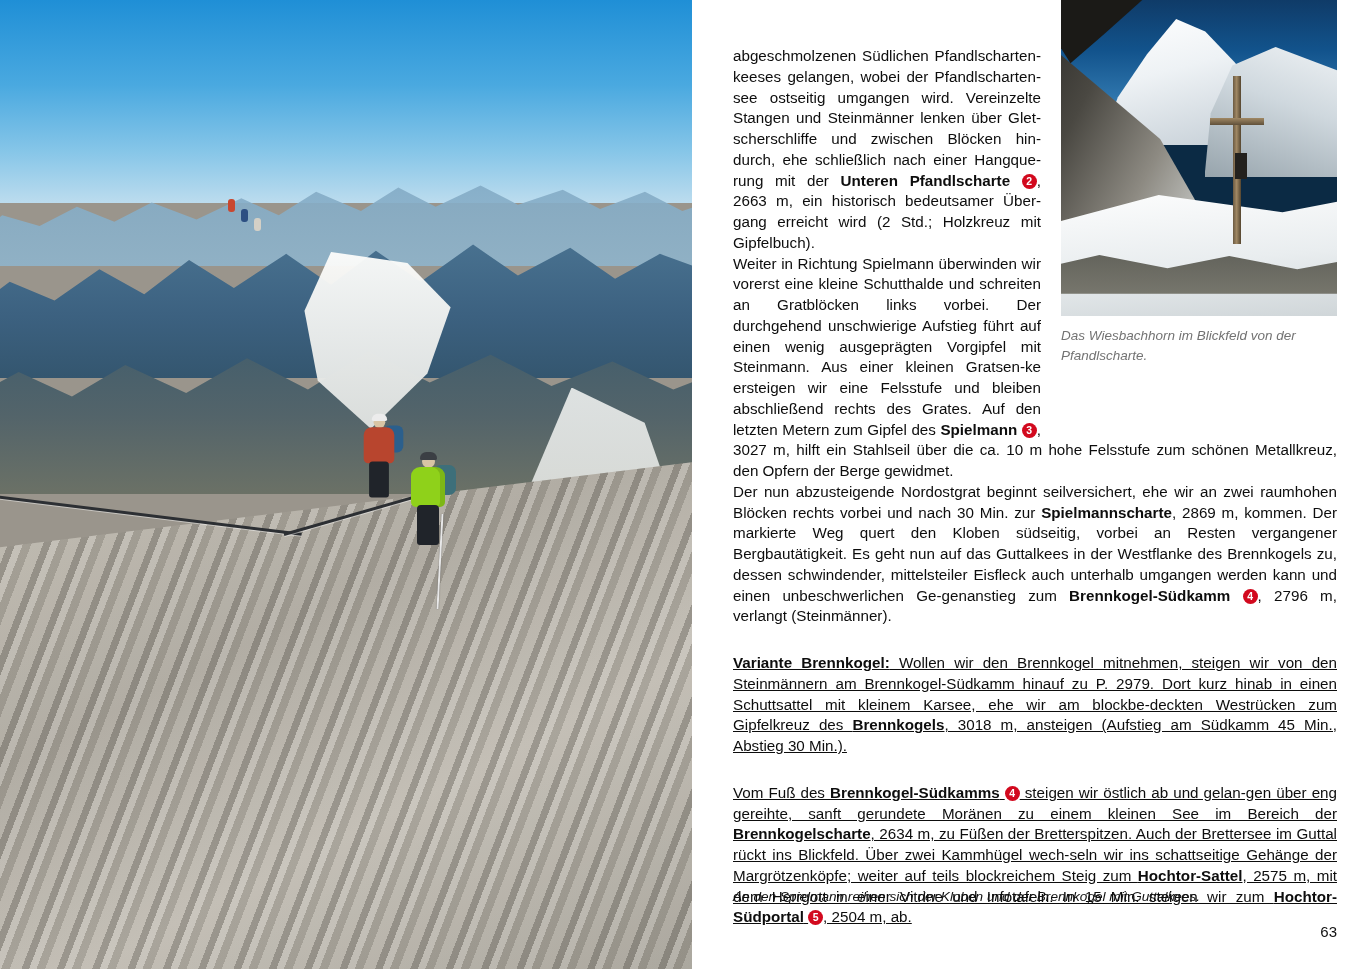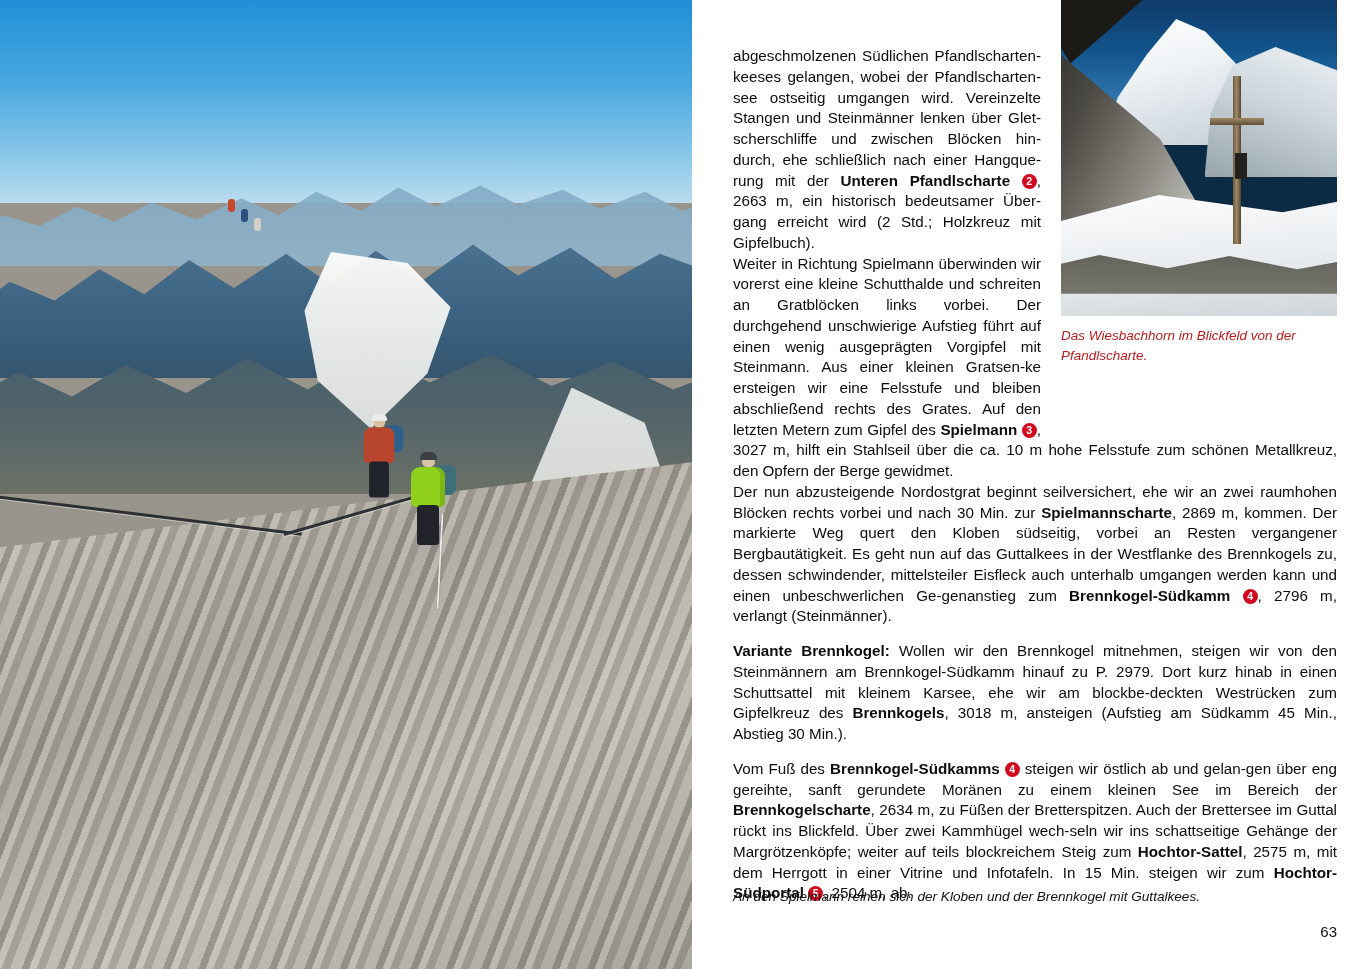--- a/index.html
+++ b/index.html
@@ -212,21 +212,21 @@
   }
 
   .caption {
     position: absolute;
     right: 0;
     top: 326px;
     width: 276px;
     font-style: italic;
     font-size: 13.5px;
     line-height: 1.45;
-    color: #b91c1c;
+    color: #737373;
   }
 
   
   .flow {
     position: absolute;
     left: 0;
     top: 46px;
     width: 604px;
     font-size: 15.2px;
     line-height: 1.365;
@@ -236,21 +236,21 @@
   }
   .flow .wrapper {
     float: right;
     width: 296px;
     height: 384px;
     margin: 0;
     shape-outside: inset(0);
   }
   p { margin: 0; }
   p.tight { text-indent: 0; }
-  p.gap { margin-top: 14px; }
+  p.gap { margin-top: 26px; text-decoration: underline; }
   b { font-weight: bold; }
 
   .badge {
     display: inline-block;
     width: 15px;
     height: 15px;
     line-height: 15px;
     border-radius: 50%;
     background: #d2091e;
     color: #ffffff;

